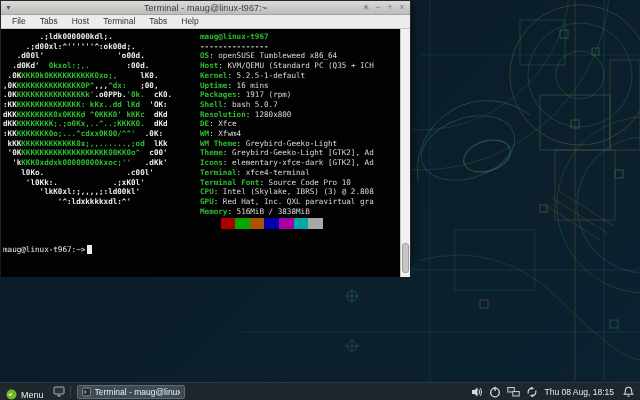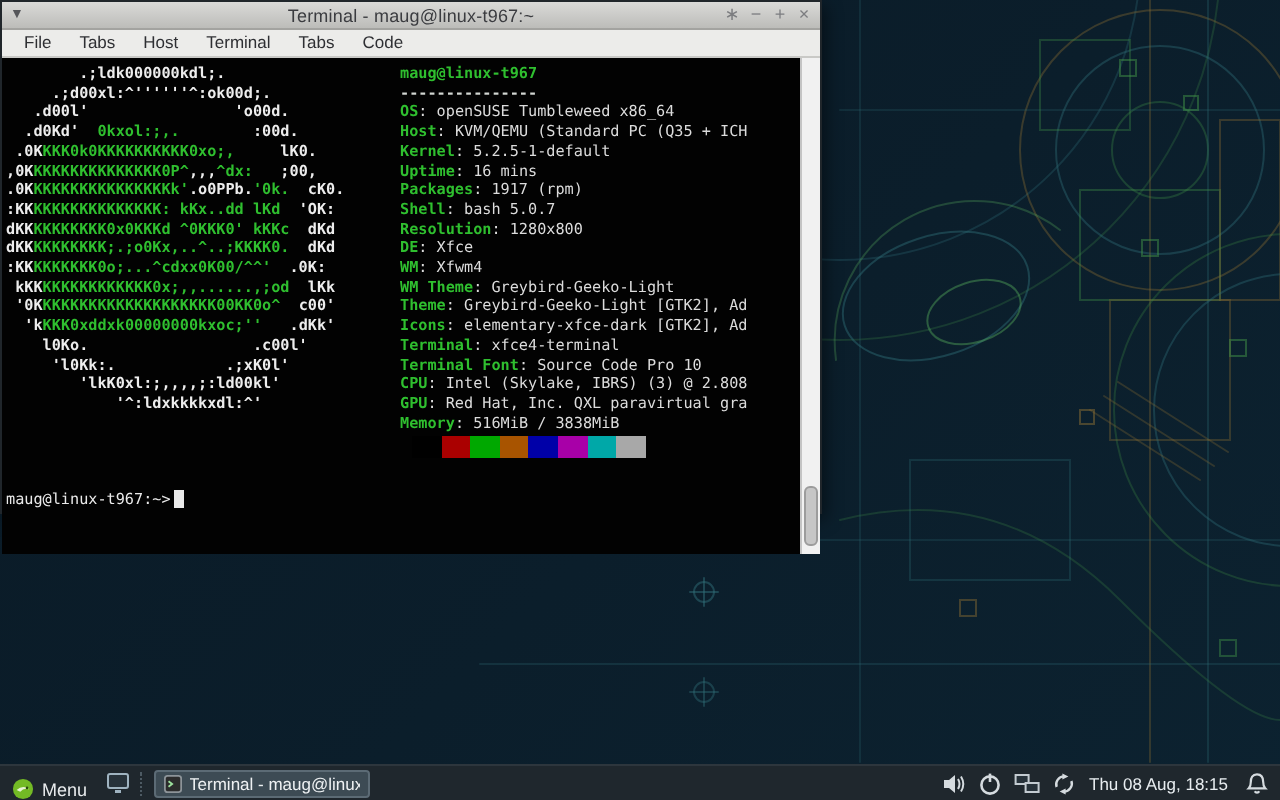--- a/index.html
+++ b/index.html
@@ -119,21 +119,21 @@
         <span>+</span>
         <span>×</span>
       </span>
   </div>
   <div class="menubar">
       <span>File</span>
       <span>Tabs</span>
       <span>Host</span>
       <span>Terminal</span>
       <span>Tabs</span>
-      <span>Code</span>
+      <span>Help</span>
     </div>
   <div class="termbody">
     <div class="pre art"><div><span class="w">        .;ldk000000kdl;.</span></div><div><span class="w">     .;d00xl:^''''''^:ok00d;.</span></div><div><span class="w">   .d00l'                'o00d.</span></div><div><span class="w">  .d0Kd'</span><span class="g">  0kxol:;,.</span><span class="w">        :00d.</span></div><div><span class="w"> .0K</span><span class="g">KKK0k0KKKKKKKKKK0xo;,</span><span class="w">     lK0.</span></div><div><span class="w">,0K</span><span class="g">KKKKKKKKKKKKKK0P^</span><span class="w">,,,</span><span class="g">^dx:</span><span class="w">   ;00,</span></div><div><span class="w">.0K</span><span class="g">KKKKKKKKKKKKKKKk'</span><span class="w">.o0PPb.</span><span class="g">'0k.</span><span class="w">  cK0.</span></div><div><span class="w">:KK</span><span class="g">KKKKKKKKKKKKKK: kKx..dd lKd</span><span class="w">  'OK:</span></div><div><span class="w">dKK</span><span class="g">KKKKKKKK0x0KKKd ^0KKK0' kKKc</span><span class="w">  dKd</span></div><div><span class="w">dKK</span><span class="g">KKKKKKKK;.;o0Kx,..^..;KKKK0.</span><span class="w">  dKd</span></div><div><span class="w">:KK</span><span class="g">KKKKKKK0o;...^cdxx0K00/^^'</span><span class="w">  .0K:</span></div><div><span class="w"> kKK</span><span class="g">KKKKKKKKKKKK0x;,,......,;od</span><span class="w">  lKk</span></div><div><span class="w"> '0K</span><span class="g">KKKKKKKKKKKKKKKKKKK00KK0o^</span><span class="w">  c00'</span></div><div><span class="w">  'k</span><span class="g">KKK0xddxk00000000kxoc;''</span><span class="w">   .dKk'</span></div><div><span class="w">    l0Ko.                  .c00l'</span></div><div><span class="w">     'l0Kk:.            .;xK0l'</span></div><div><span class="w">        'lkK0xl:;,,,,;:ld00kl'</span></div><div><span class="w">            '^:ldxkkkkxdl:^'</span></div></div>
     <div class="pre sysinfo"><div><span class="g">maug@linux-t967</span></div><div class="underline">---------------</div><div><span class="g">OS</span><span class="val">: openSUSE Tumbleweed x86_64</span></div><div><span class="g">Host</span><span class="val">: KVM/QEMU (Standard PC (Q35 + ICH</span></div><div><span class="g">Kernel</span><span class="val">: 5.2.5-1-default</span></div><div><span class="g">Uptime</span><span class="val">: 16 mins</span></div><div><span class="g">Packages</span><span class="val">: 1917 (rpm)</span></div><div><span class="g">Shell</span><span class="val">: bash 5.0.7</span></div><div><span class="g">Resolution</span><span class="val">: 1280x800</span></div><div><span class="g">DE</span><span class="val">: Xfce</span></div><div><span class="g">WM</span><span class="val">: Xfwm4</span></div><div><span class="g">WM Theme</span><span class="val">: Greybird-Geeko-Light</span></div><div><span class="g">Theme</span><span class="val">: Greybird-Geeko-Light [GTK2], Ad</span></div><div><span class="g">Icons</span><span class="val">: elementary-xfce-dark [GTK2], Ad</span></div><div><span class="g">Terminal</span><span class="val">: xfce4-terminal</span></div><div><span class="g">Terminal Font</span><span class="val">: Source Code Pro 10</span></div><div><span class="g">CPU</span><span class="val">: Intel (Skylake, IBRS) (3) @ 2.808</span></div><div><span class="g">GPU</span><span class="val">: Red Hat, Inc. QXL paravirtual gra</span></div><div><span class="g">Memory</span><span class="val">: 516MiB / 3838MiB</span></div></div>
     <div class="swatches">
         <div style="background: rgb(0, 0, 0);"></div>
         <div style="background: rgb(170, 0, 0);"></div>
         <div style="background: rgb(0, 168, 0);"></div>
         <div style="background: rgb(168, 84, 0);"></div>
         <div style="background: rgb(0, 0, 168);"></div>

